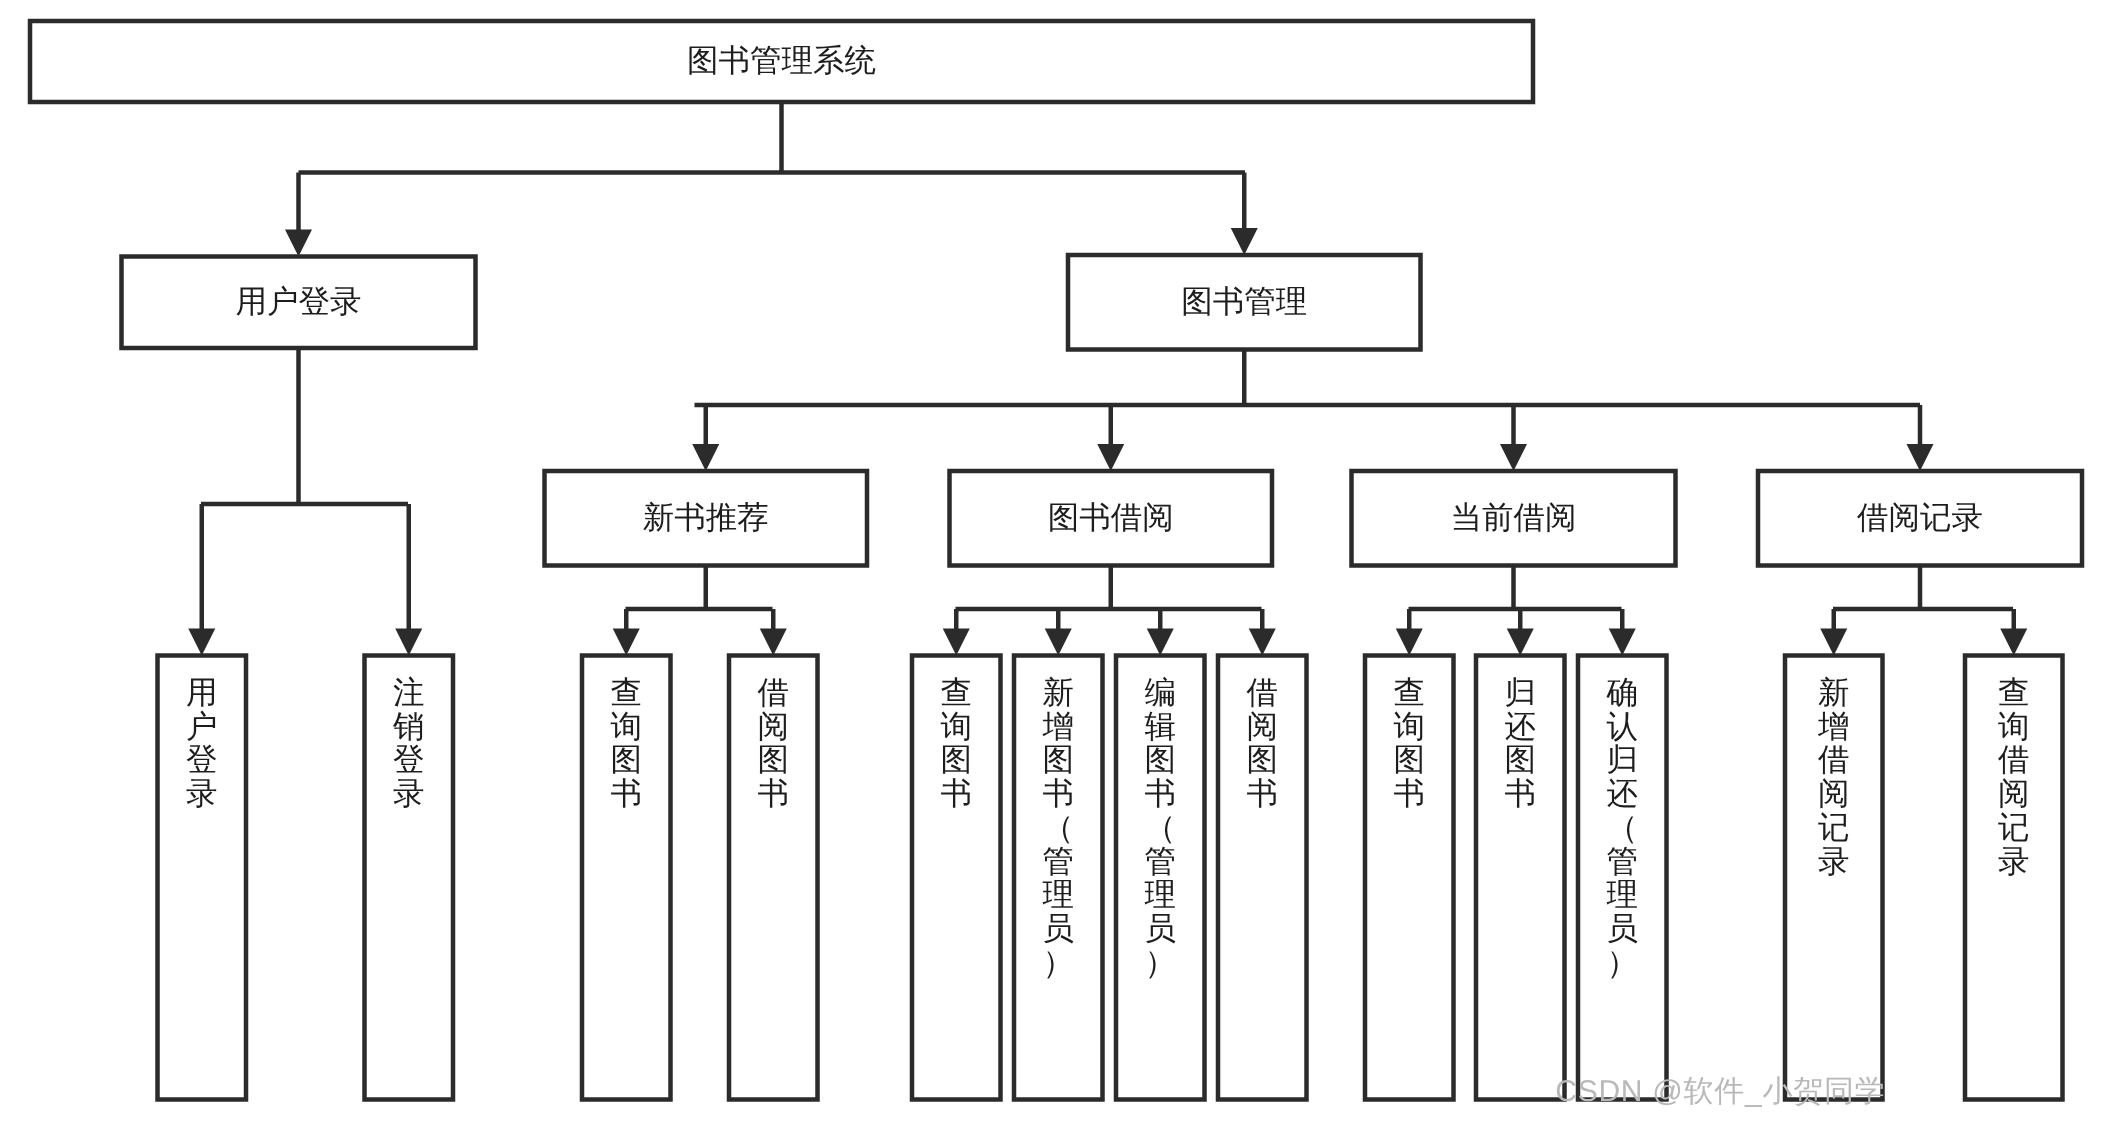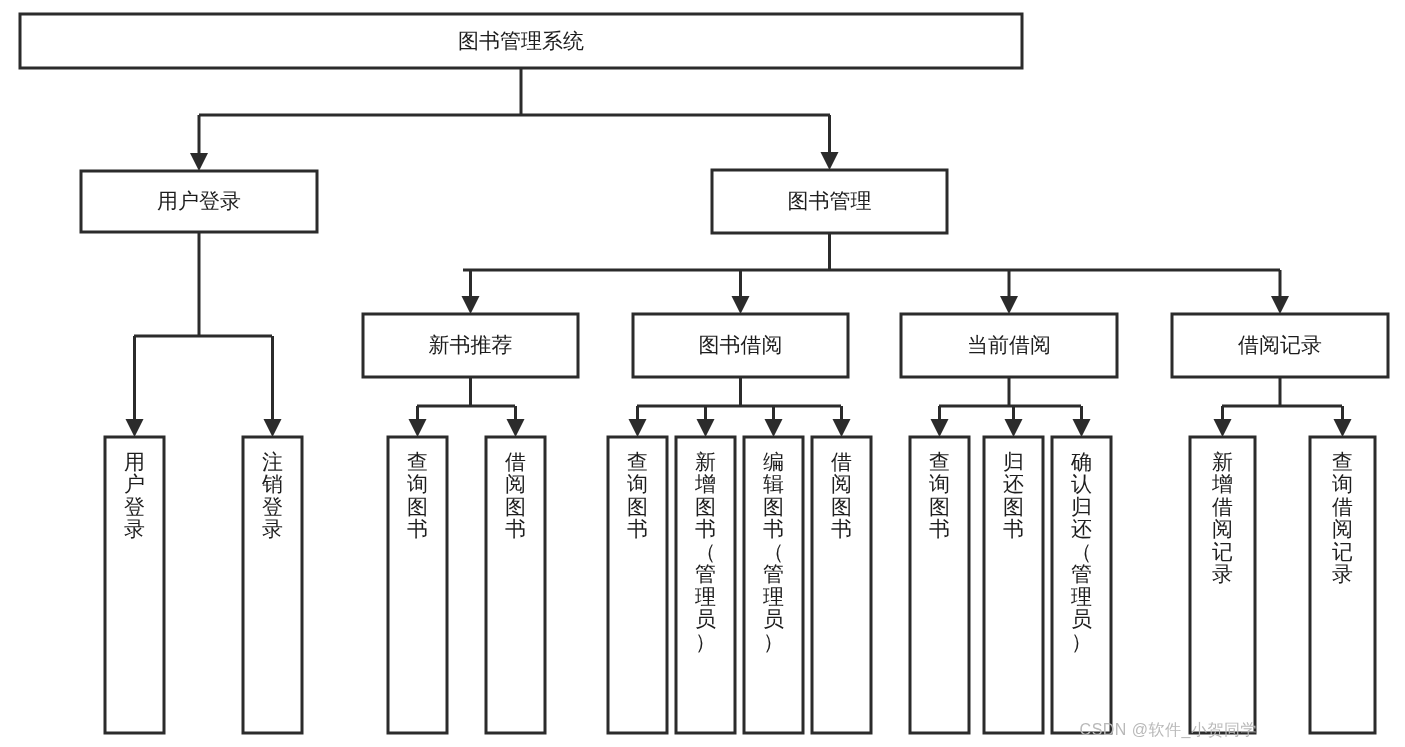--- a/index.html
+++ b/index.html
@@ -53,21 +53,21 @@
     font-family: "Liberation Sans", "DejaVu Sans", sans-serif;
     font-size: 21px;
     fill: #1d1d1d;
     text-anchor: middle;
   }
   .watermark {
     position: absolute;
     right: 10px;
     bottom: 6px;
     font-family: "Liberation Sans", "DejaVu Sans", sans-serif;
-    font-size: 16px;
+    font-size: 20px;
     color: #b9b9b9;
     white-space: nowrap;
     letter-spacing: 0.5px;
     user-select: none;
   }
 </style>
 </head>
 <body>
 
 <div id="diagram-root">

